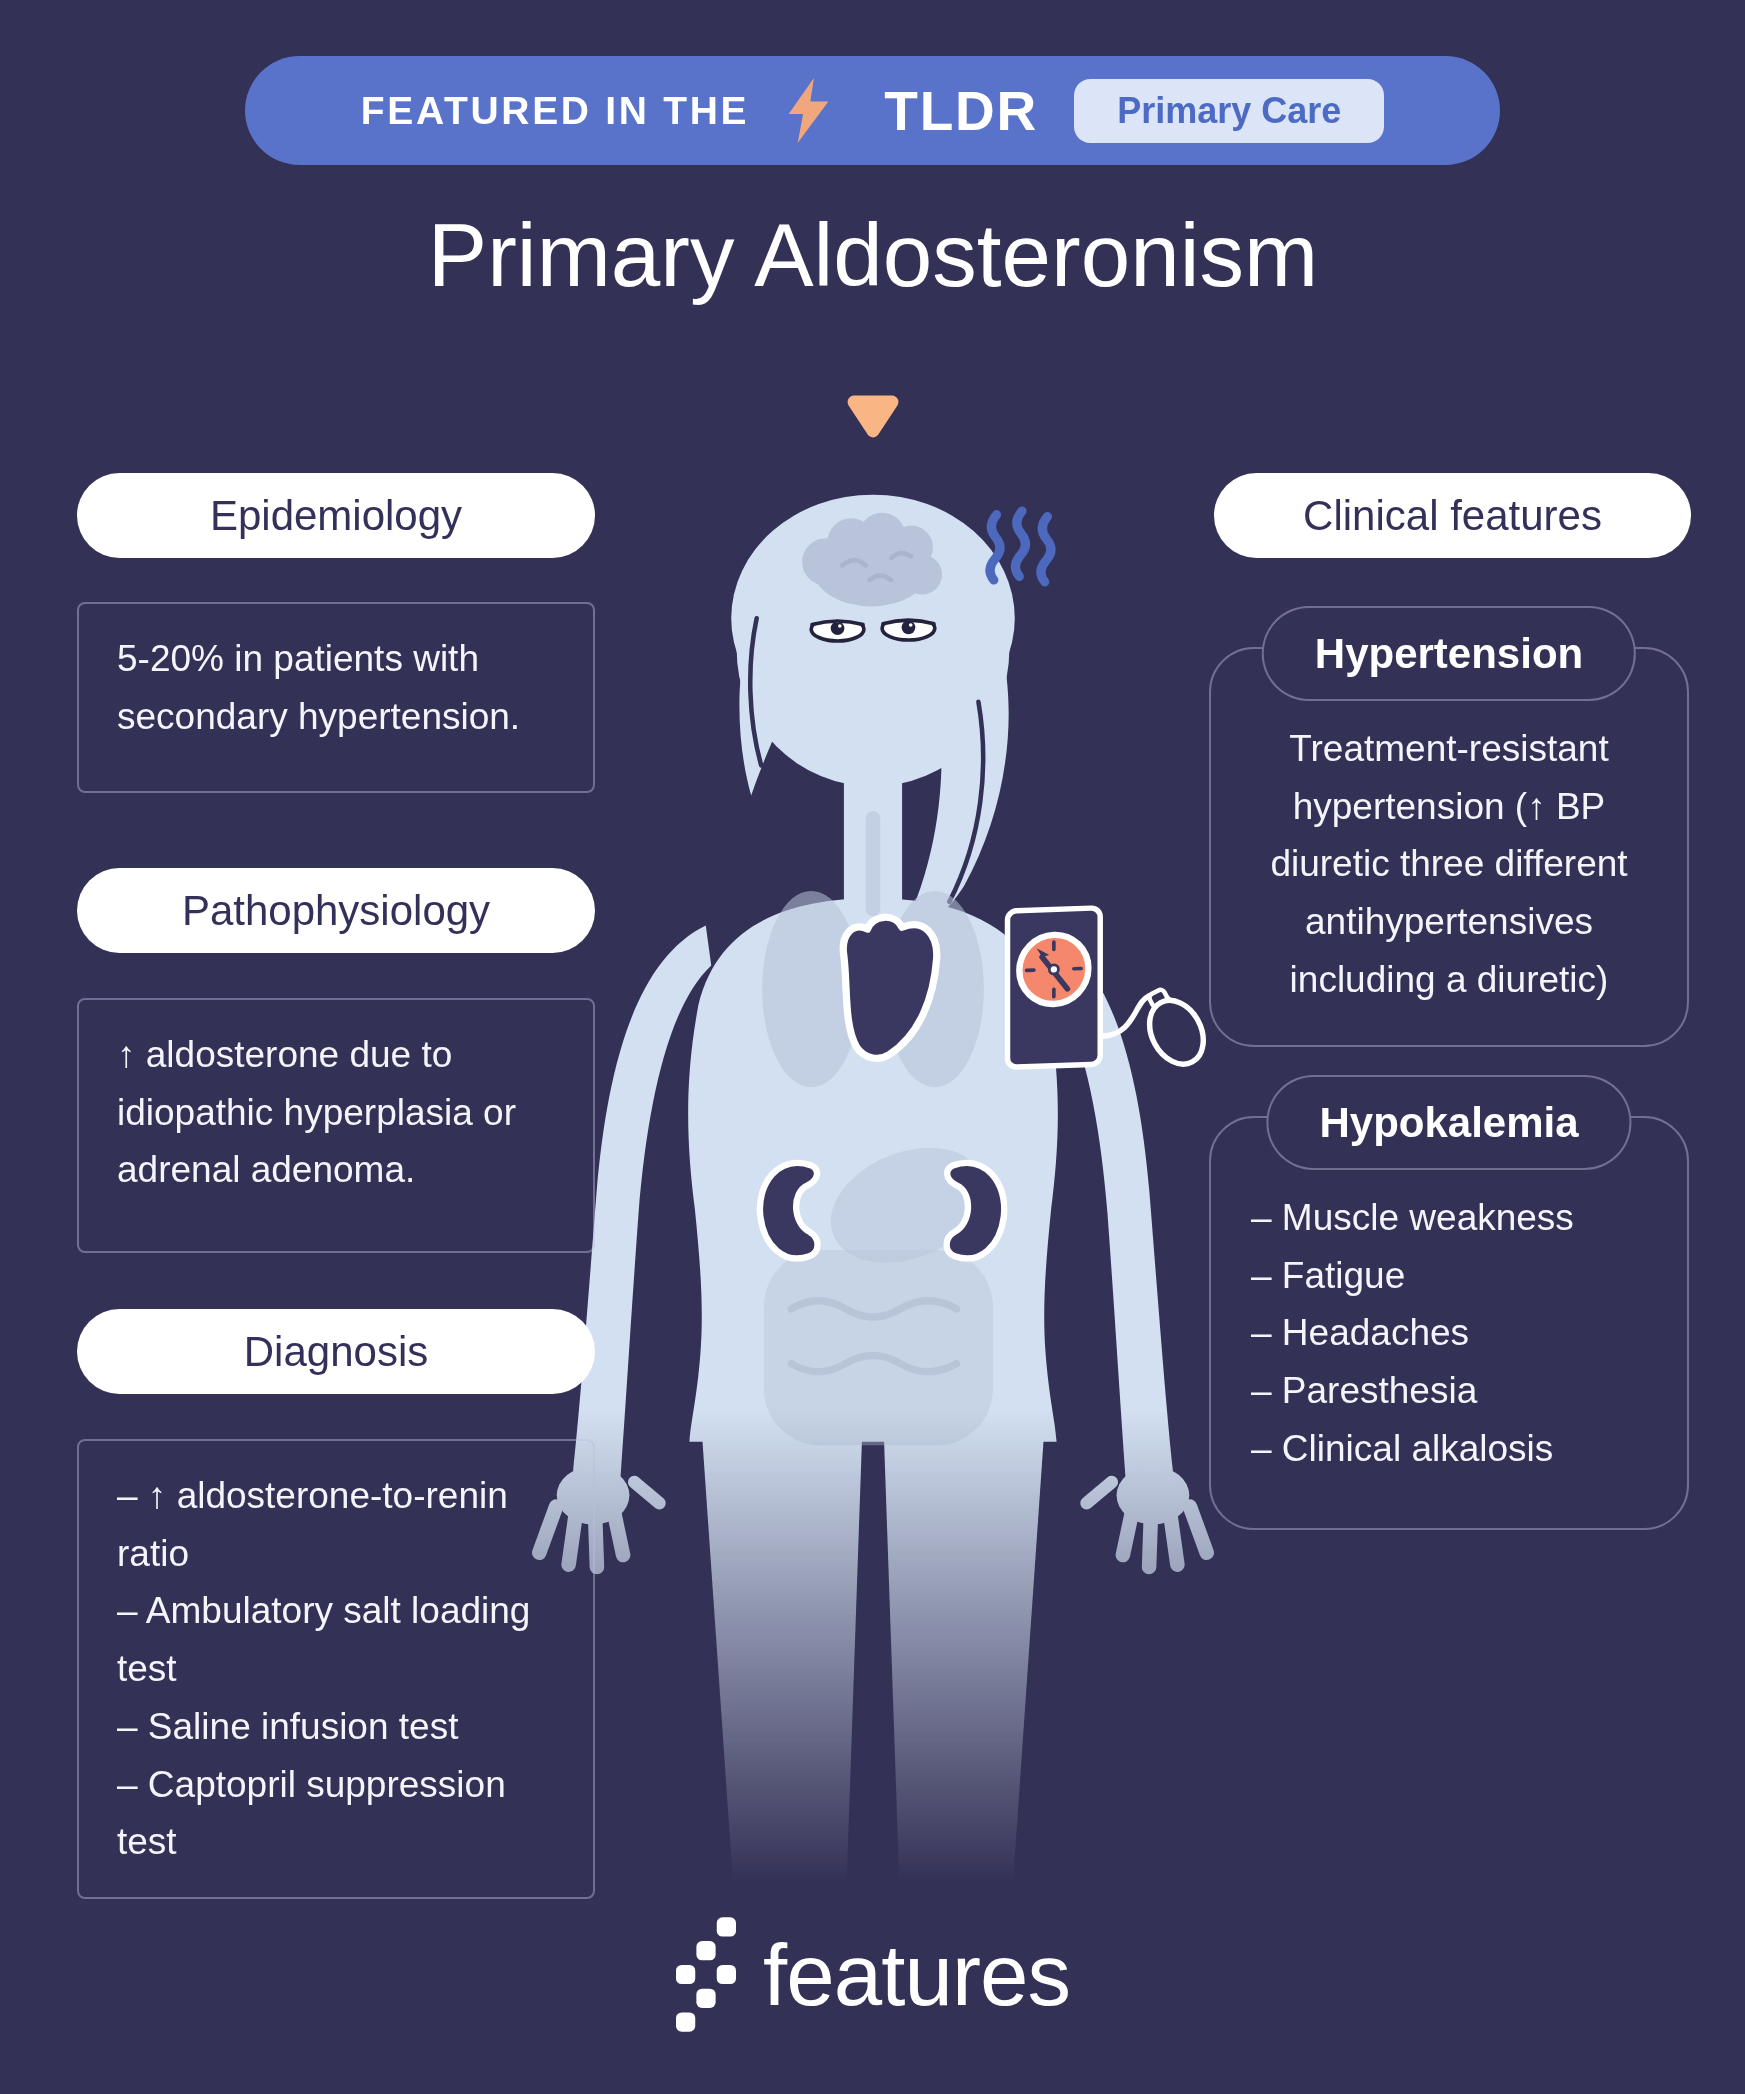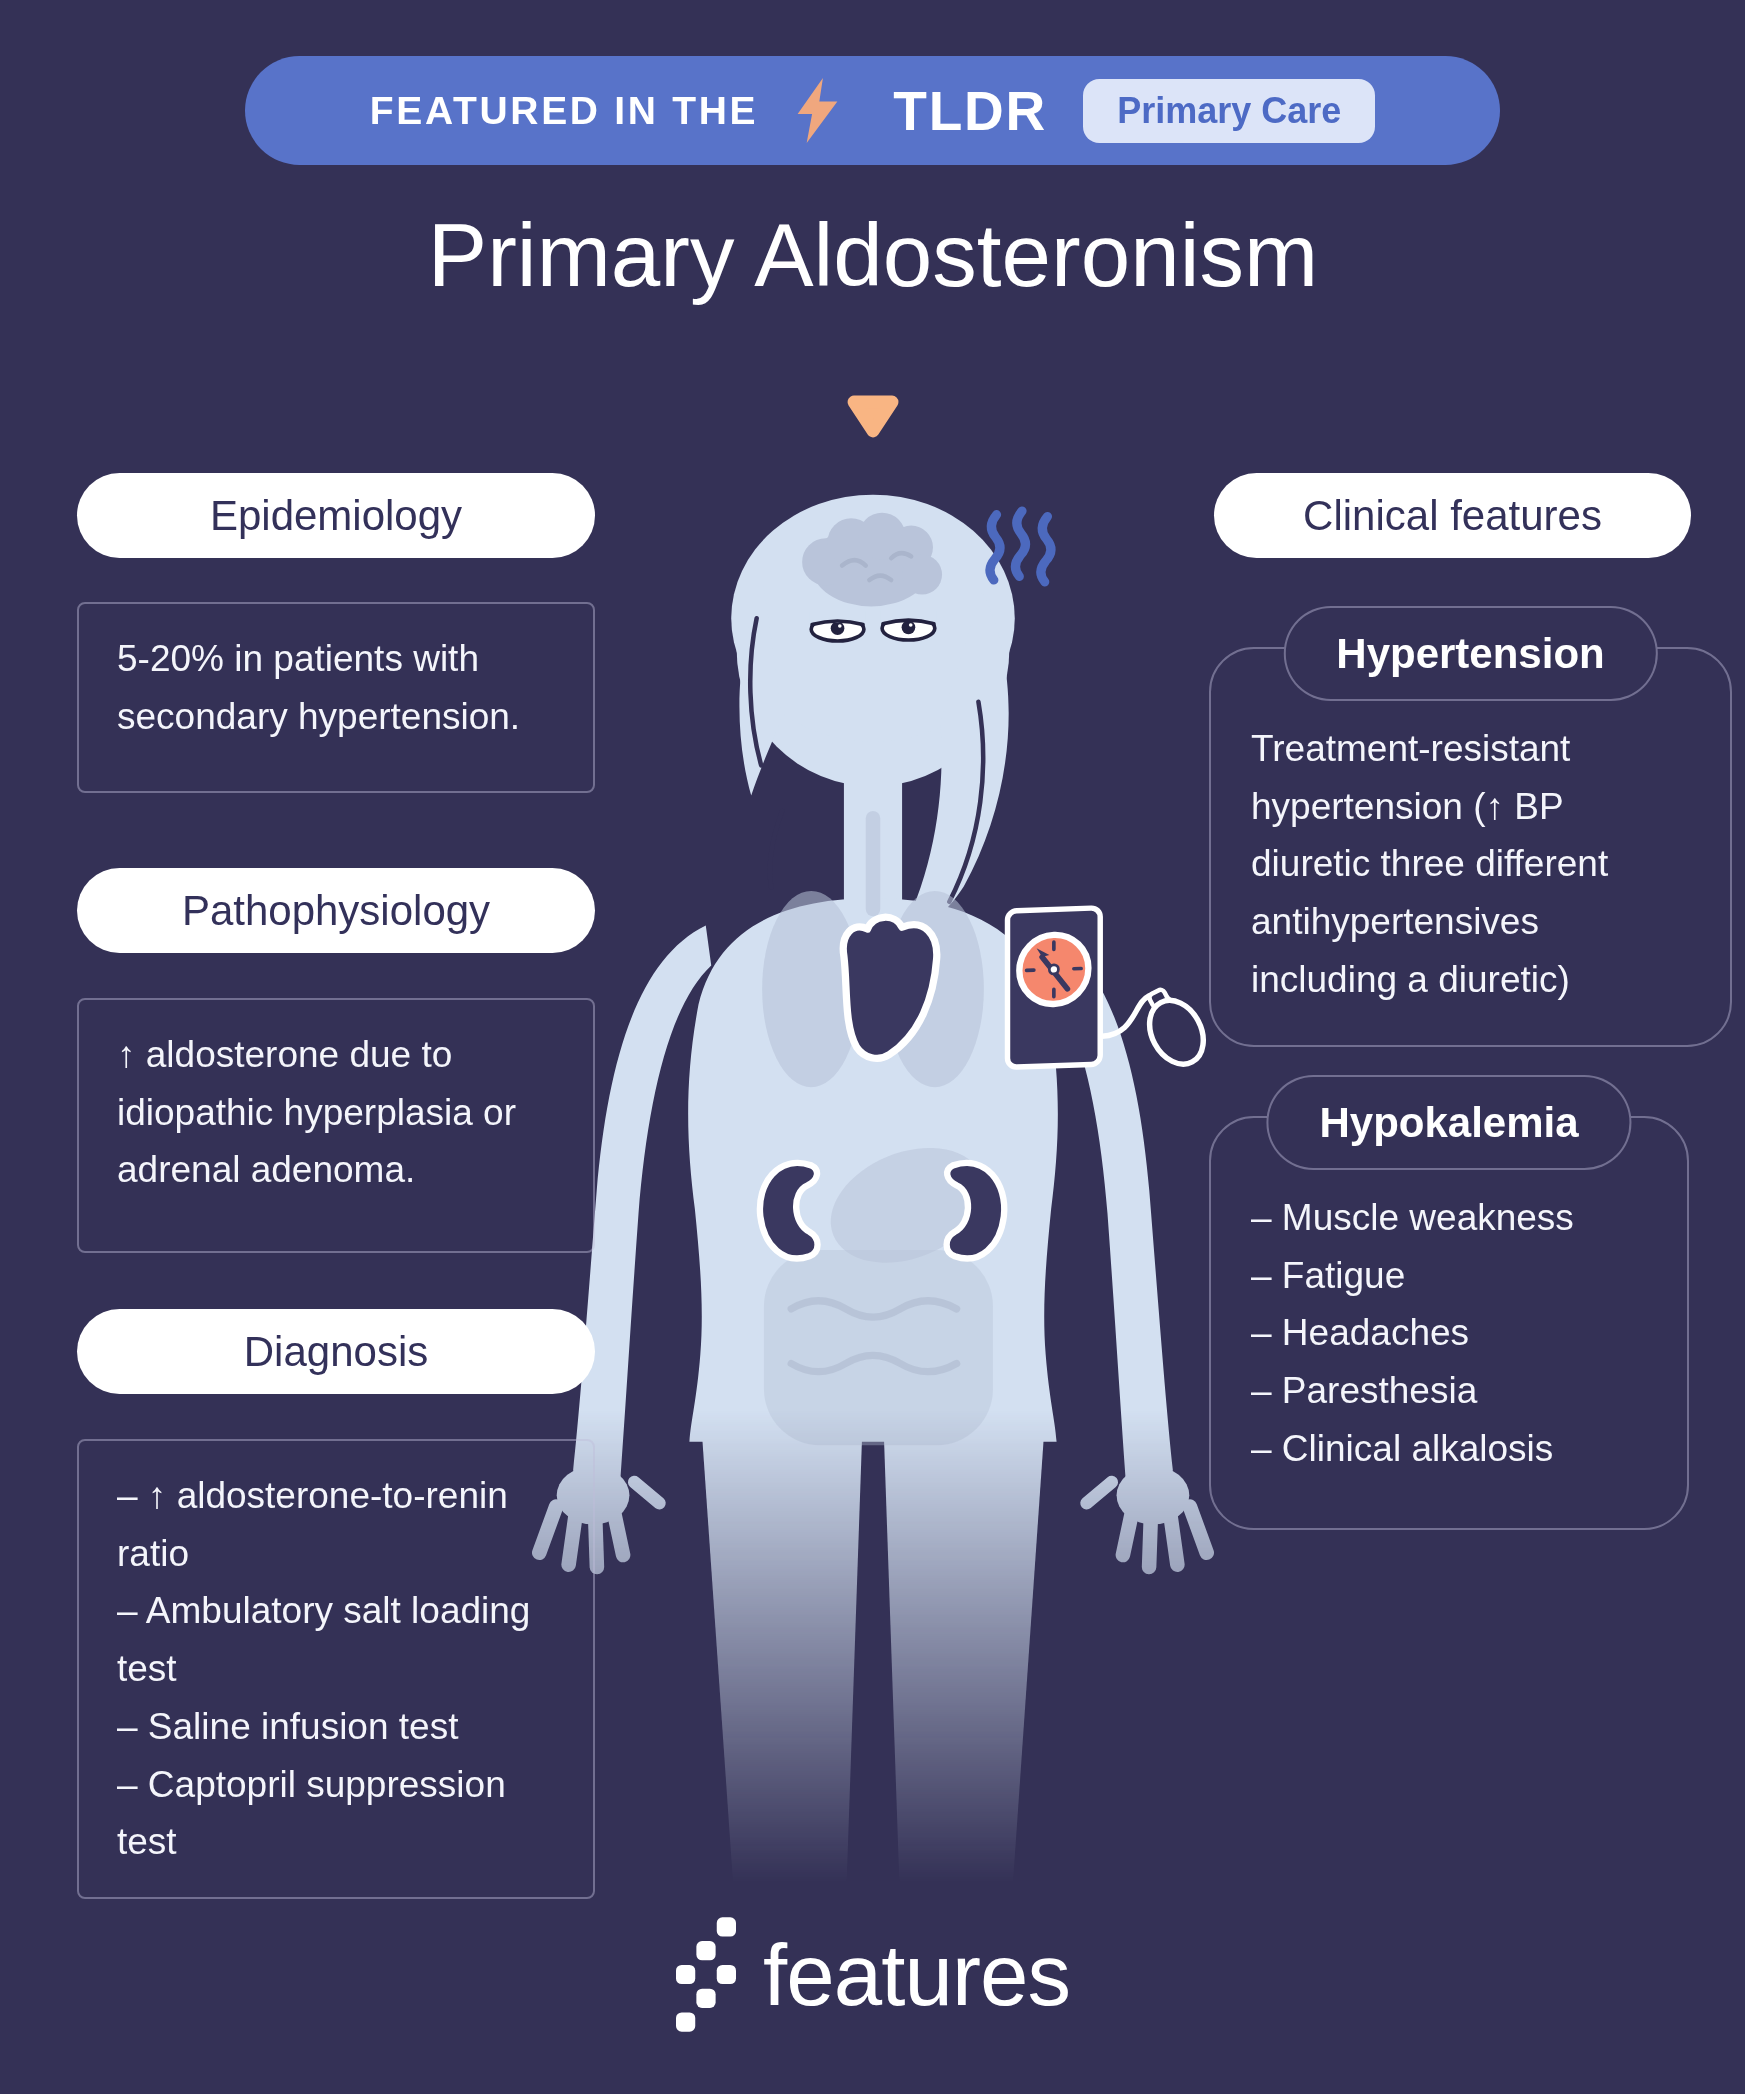--- a/index.html
+++ b/index.html
@@ -4,21 +4,21 @@
 <style>
   html,body{margin:0;padding:0;background:#343156;}
   .page{position:relative;width:1746px;height:2095px;background:#343156;overflow:hidden;
         font-family:"Liberation Sans",sans-serif;}
 
   
   .banner{position:absolute;left:245px;top:56px;width:1255px;height:109px;background:#5873C9;
           border-radius:56px;display:flex;align-items:center;justify-content:center;gap:36px;z-index:3;}
   .featured{color:#ffffff;font-weight:bold;font-size:39px;letter-spacing:2.7px;}
   .brand{color:#ffffff;font-weight:bold;font-size:55px;letter-spacing:1.8px;margin-left:16px;}
-  .badge{background:#DCE4F8;color:#4D6AC5;font-weight:bold;font-size:36px;padding:11px 34px;
+  .badge{background:#DCE4F8;color:#4D6AC5;font-weight:bold;font-size:36px;padding:11px 43px;
          border-radius:16.4px;}
 
   
   .title{position:absolute;top:204px;left:0;width:100%;text-align:center;color:#ffffff;
          font-size:89px;font-weight:500;z-index:3;}
   .tri{position:absolute;top:391px;left:50%;transform:translateX(-50%);z-index:3;line-height:0;}
 
   
   .pill-white{position:absolute;background:#ffffff;border-radius:55px;display:flex;align-items:center;
               justify-content:center;font-weight:normal;font-size:42px;color:#33315A;height:85px;z-index:4;}
@@ -208,21 +208,21 @@
   <div class="pill-white" style="left:77px;top:1309px;width:518px;">Diagnosis</div>
   <div class="card" style="left:77px;top:1423px;width:518px;min-height:405px;">
       <div class="list-item">– ↑ aldosterone-to-renin ratio</div>
       <div class="list-item">– Ambulatory salt loading test</div>
       <div class="list-item">– Saline infusion test</div>
       <div class="list-item">– Captopril suppression test</div>
     </div>
 
   <div class="pill-white" style="left:1214px;top:473px;width:477px;">Clinical features</div>
 
-  <div class="group-card" style="left:1209px;top:647px;width:523px;min-height:375px;">
+  <div class="group-card" style="left:1209px;top:647px;width:480px;min-height:375px;text-align:center;">
     <div class="sub-pill">Hypertension</div>
     <span>Treatment-resistant hypertension (↑ BP diuretic three different antihypertensives including a diuretic)</span>
   </div>
 
   <div class="group-card" style="left:1209px;top:1116px;width:480px;min-height:414px;">
     <div class="sub-pill">Hypokalemia</div>
     <div>
         <div class="list-item">– Muscle weakness</div>
         <div class="list-item">– Fatigue</div>
         <div class="list-item">– Headaches</div>

